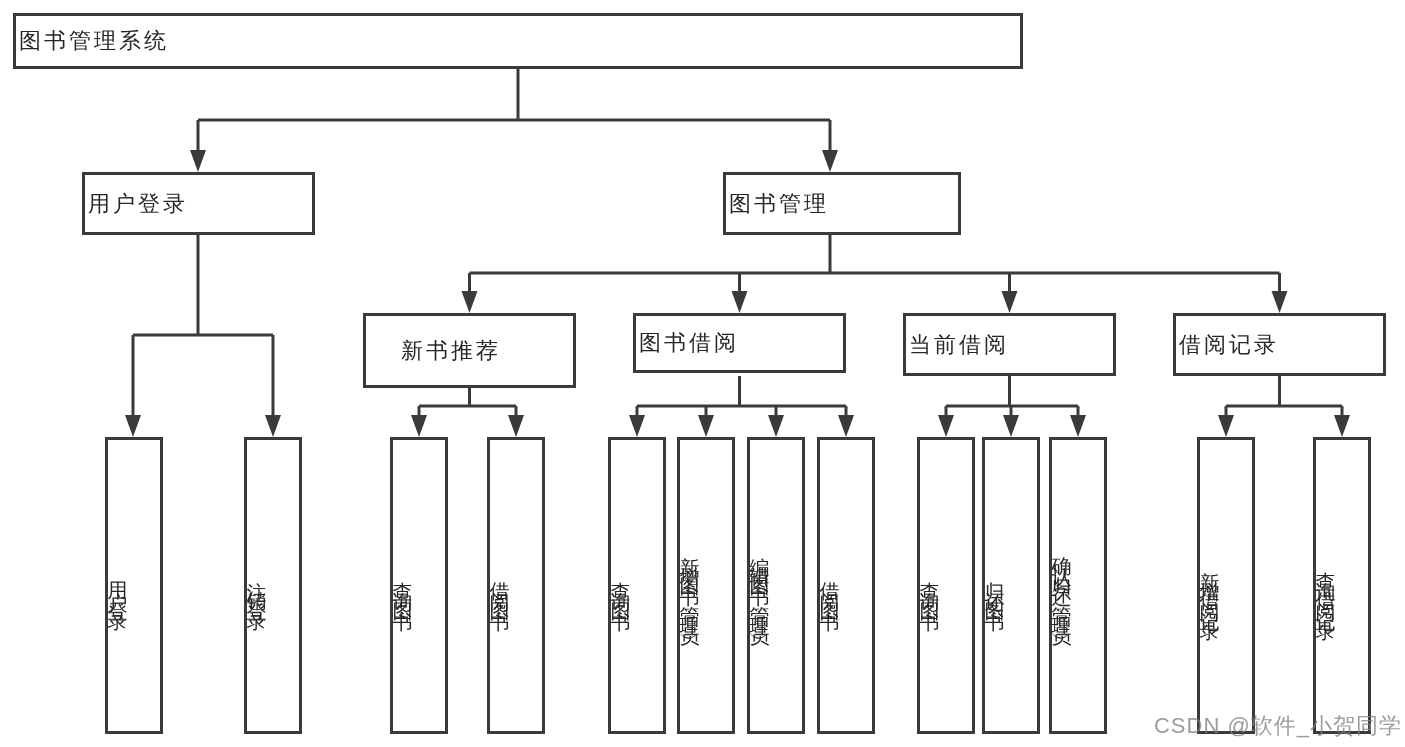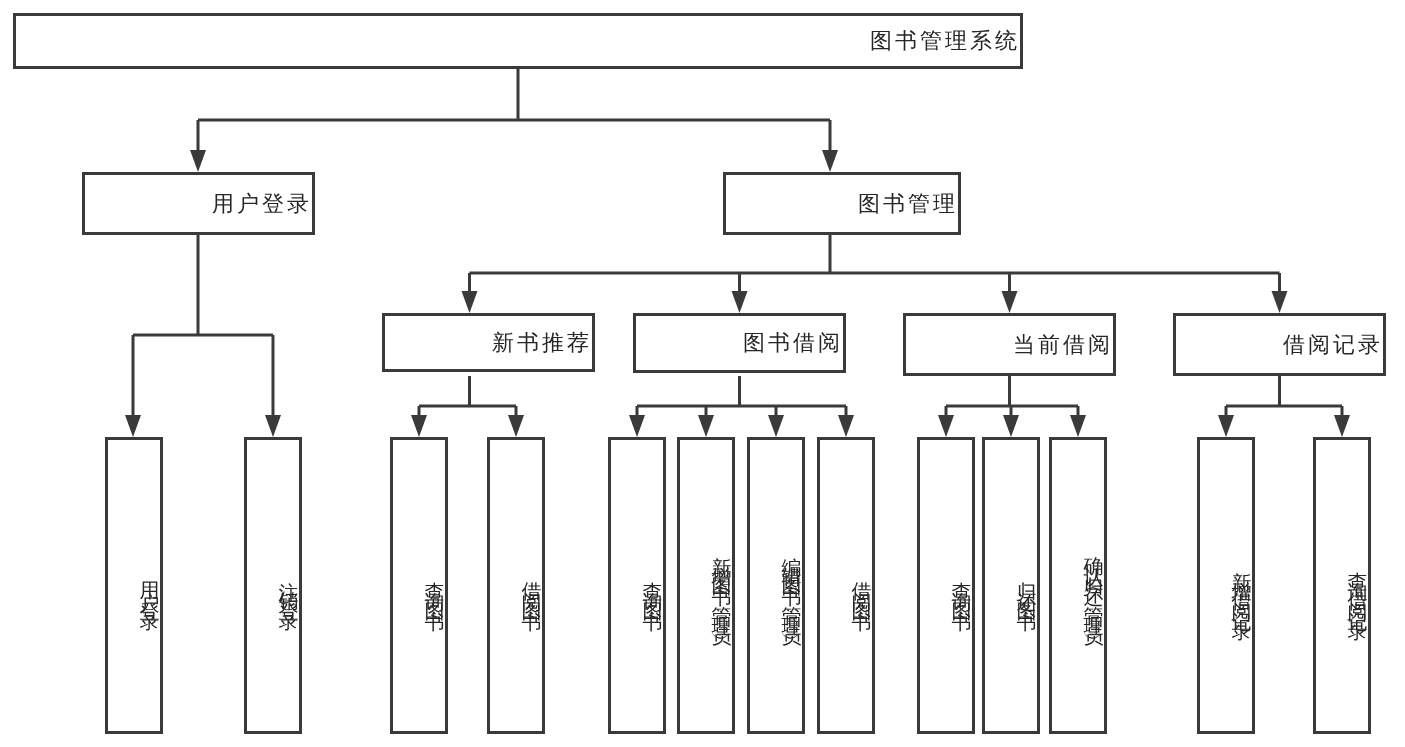--- a/index.html
+++ b/index.html
@@ -17,21 +17,21 @@
     width: 1405px; height: 747px;
     z-index: 1;
   }
   .node {
     position: absolute;
     box-sizing: border-box;
     background: #ffffff;
     border: 3px solid #3a3a3a;
     display: flex;
     align-items: center;
-    justify-content: flex-end;
+    justify-content: flex-start;
     z-index: 2;
     color: #262626;
   }
   .hbox .label {
     font-size: 22px;
     letter-spacing: 3px;
     text-indent: 3px;
     white-space: nowrap;
     color: #262626;
   }
@@ -116,21 +116,21 @@
     <span class="label">图书管理系统</span>
   </div>
 
   <div class="node hbox" style="left:82px; top:172px; width:233px; height:63px;">
     <span class="label">用户登录</span>
   </div>
   <div class="node hbox" style="left:711px; top:172px; width:238px; height:63px;margin-left:12px;">
     <span class="label">图书管理</span>
   </div>
 
-  <div class="node hbox" style="left:382px; top:313px; width:213px; height:59px;">
+  <div class="node hbox" style="left:363px; top:313px; width:213px; height:75px;padding-left:32px;">
     <span class="label">新书推荐</span>
   </div>
   <div class="node hbox" style="left:633px; top:313px; width:213px; height:60px;">
     <span class="label">图书借阅</span>
   </div>
   <div class="node hbox" style="left:903px; top:313px; width:213px; height:63px;">
     <span class="label">当前借阅</span>
   </div>
   <div class="node hbox" style="left:1173px; top:313px; width:213px; height:63px;">
     <span class="label">借阅记录</span>
@@ -173,14 +173,15 @@
     <span class="label">确认归还（管理员）</span>
   </div>
 
   <div class="node vbox" style="left:1197px;">
     <span class="label">新增借阅记录</span>
   </div>
   <div class="node vbox" style="left:1313px;">
     <span class="label">查询借阅记录</span>
   </div>
 
+  <div id="watermark">CSDN @软件_小贺同学</div>
 
 </div>
 
 </body></html>

